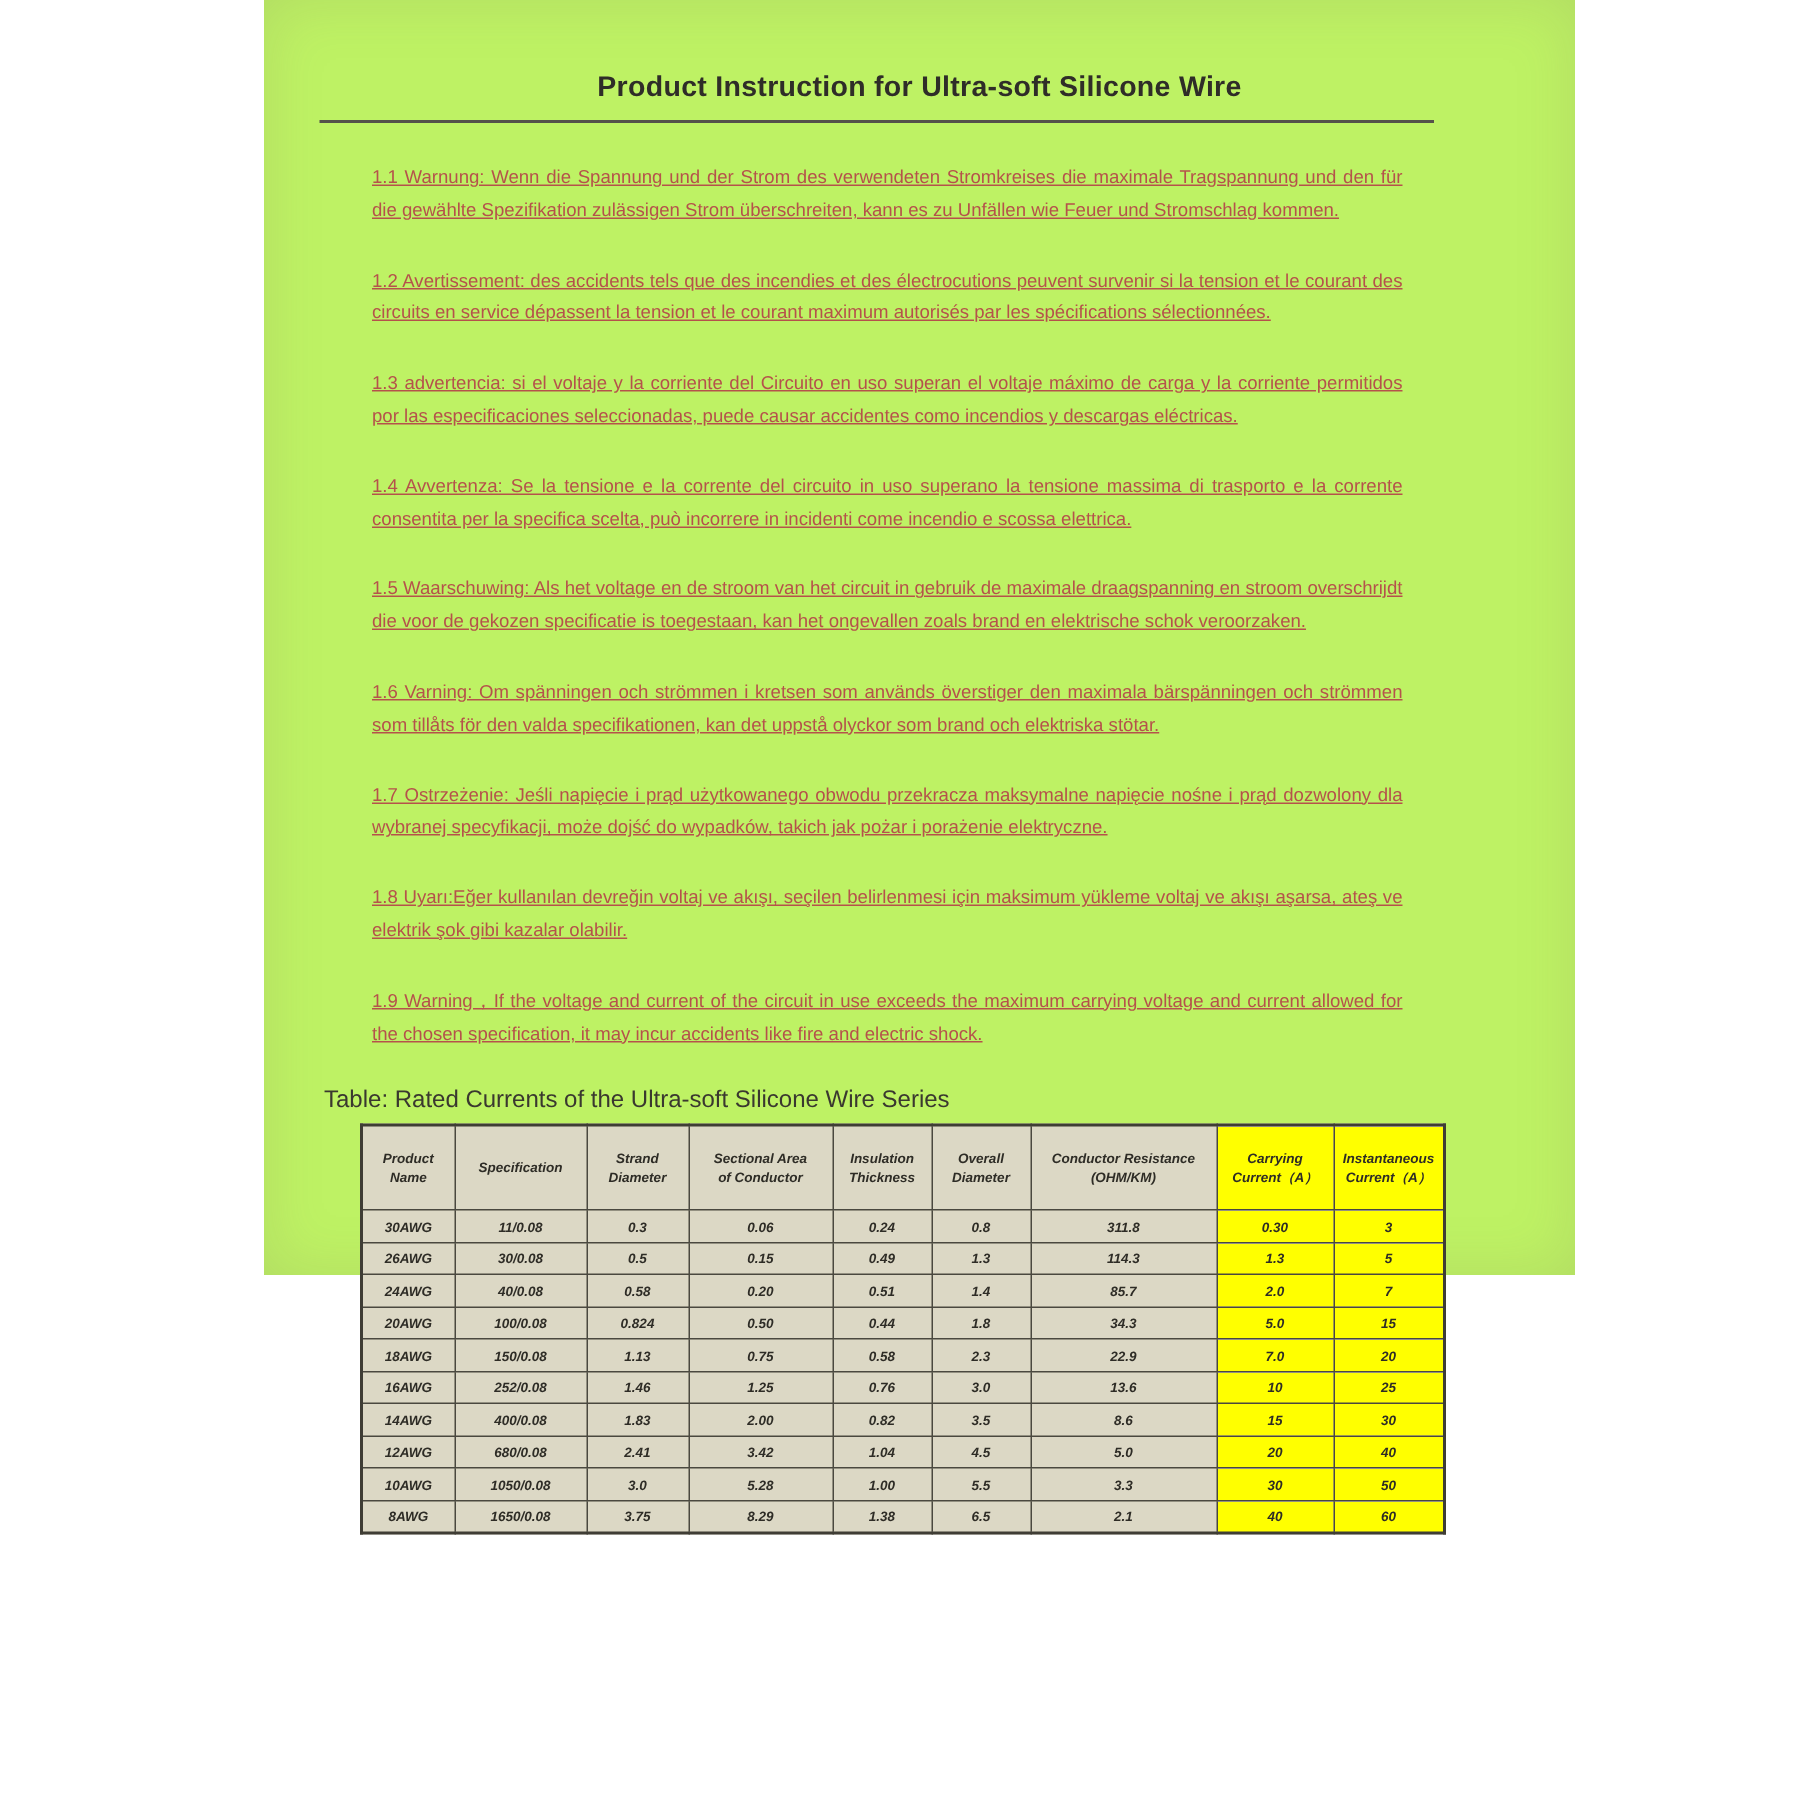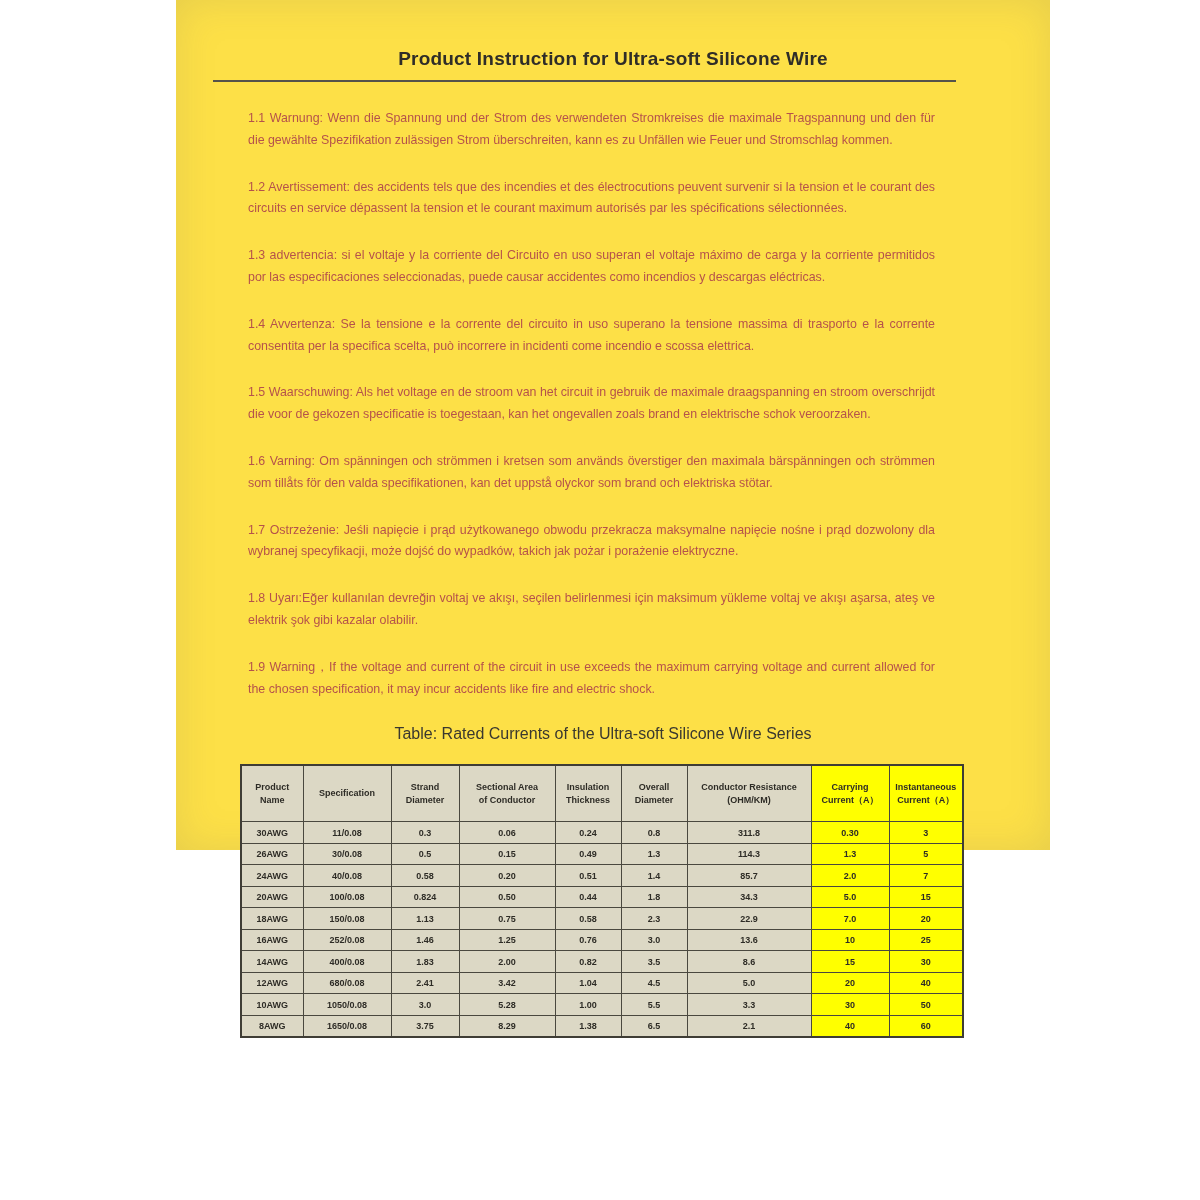--- a/index.html
+++ b/index.html
@@ -1,51 +1,53 @@
 <!DOCTYPE html>
 <html><head>
 <meta charset="utf-8">
 <style>
   html,body{margin:0;padding:0;background:#ffffff;}
   body{width:1200px;height:1200px;position:relative;font-family:"Liberation Sans",sans-serif;}
   .page{
     position:absolute;left:176px;top:0;width:874px;height:850px;
-    background:#fde047;
+    background:#bef264;
     box-shadow:inset 0 0 40px rgba(120,115,95,0.18);
   }
   .doc-title{
     margin:48px 40px 0 40px;
     text-align:center;
     font-size:19px;font-weight:bold;color:#2f2d28;
     letter-spacing:0.2px;
   }
   .title-rule{
     border:none;border-top:2.5px solid #55534a;
     margin:10px 94px 0 37px;
   }
   .paragraphs{
     margin:26px 115px 0 72px;
   }
   .paragraphs p{
     color:#b5524b;
     font-size:12.4px;line-height:21.8px;
     text-align:justify;
     margin:0 0 25px 0;
+    text-decoration:underline;
   }
   .table-title{
-    text-align:center;color:#3a382f;font-size:16px;
-    margin:6px 60px 21px 40px;font-weight:normal;
+    color:#3a382f;font-size:16px;
+    margin:6px 60px 6px 40px;font-weight:normal;
   }
   table.rated{
     border-collapse:collapse;
     margin-left:64px;
     width:722px;
     table-layout:fixed;
     border:2px solid #3f3d35;
     background:#dcd8c5;
+    font-style:italic;
   }
   table.rated th,table.rated td{
     border:1px solid #4a483f;
     color:#2e2c26;
     text-align:center;
     vertical-align:middle;
     padding:0 1px;
     overflow:hidden;
   }
   table.rated th{

